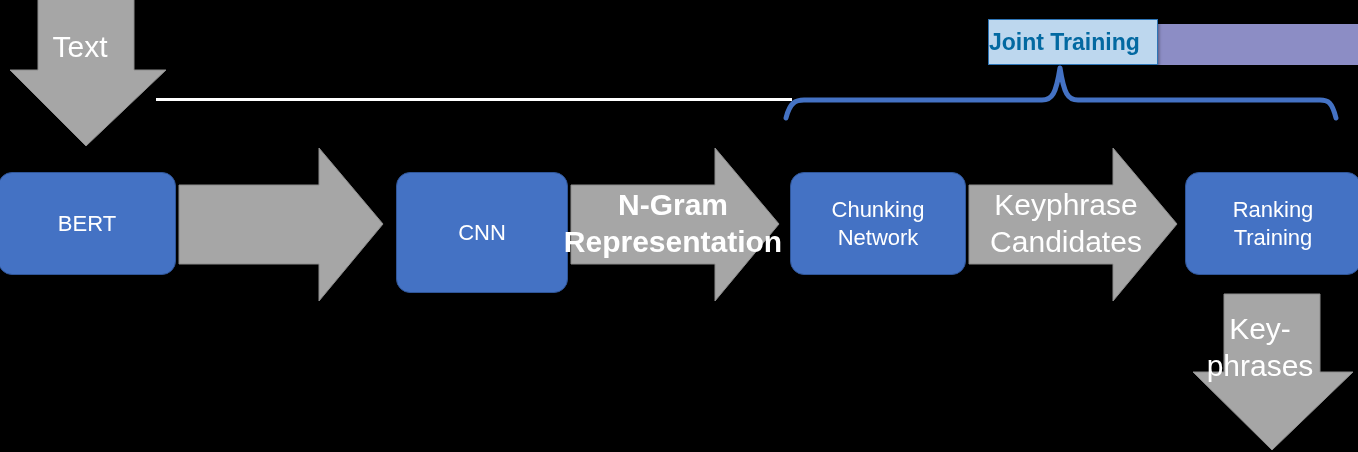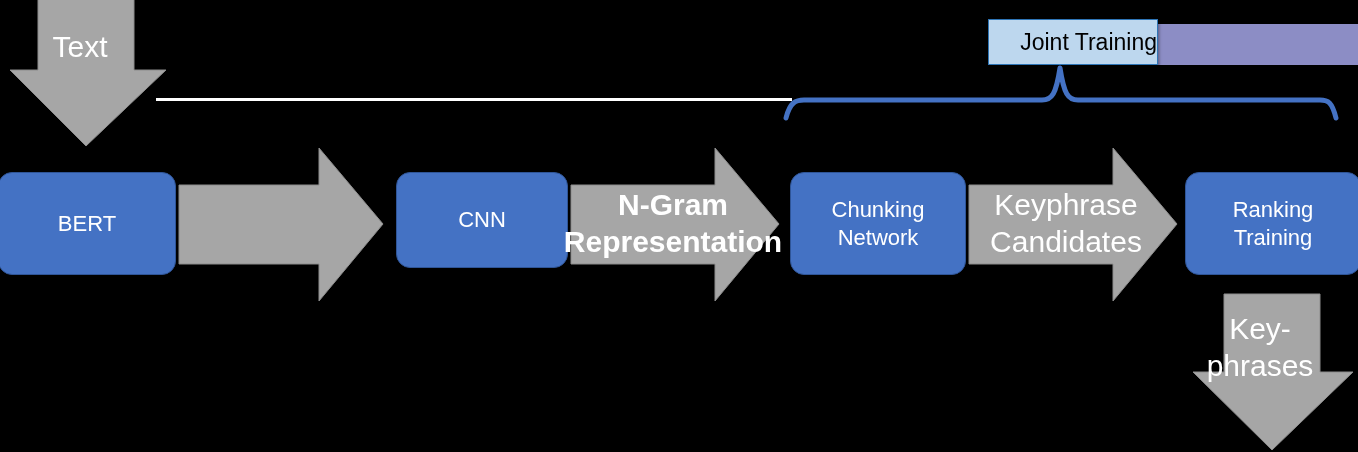--- a/index.html
+++ b/index.html
@@ -56,24 +56,25 @@
     background: #8C8DC5;
     box-shadow: 1px 3px 3px rgba(0,0,0,0.4);
   }
   .joint-box {
     position: absolute;
     background: #BDD7EE;
     border: 1px solid #2E75B6;
     box-sizing: border-box;
     display: flex;
     align-items: center;
-    justify-content: flex-end;
-    color: #000000;
+    justify-content: flex-start;
+    color: #0369a1;
     font-size: 23px;
     box-shadow: 1px 2px 3px rgba(0,0,0,0.4);
+    font-weight: bold;
   }
   .brace-svg {
     position: absolute;
     overflow: visible;
   }
 </style>
 </head>
 <body>
 
 <div id="canvas">
@@ -104,21 +105,21 @@
   </div>
 
   <div class="node" style="left:-2px; top:172px; width:178px; height:103px;">
     <span>BERT</span>
   </div>
 
   <svg class="arrow-svg" style="left:177px; top:146px; width:208px; height:158px;" viewBox="0 0 208 158">
     <path d="M 2 39 L 142 39 L 142 2 L 206 78 L 142 155 L 142 118 L 2 118 Z" fill="#A6A6A6" stroke="#8C8C8C" stroke-width="1"></path>
   </svg>
 
-  <div class="node" style="left:396px; top:172px; width:172px; height:96px;">
+  <div class="node" style="left:396px; top:172px; width:172px; height:121px;">
     <span>CNN</span>
   </div>
 
   <svg class="arrow-svg" style="left:569px; top:146px; width:212px; height:158px;" viewBox="0 0 212 158">
     <path d="M 2 39 L 146 39 L 146 2 L 210 78 L 146 155 L 146 118 L 2 118 Z" fill="#A6A6A6" stroke="#8C8C8C" stroke-width="1"></path>
   </svg>
   <div class="arrow-label" style="left:578px; top:194px; width:190px; height:60px;font-weight:bold;">
     <span>N-Gram
 Representation</span>
   </div>

